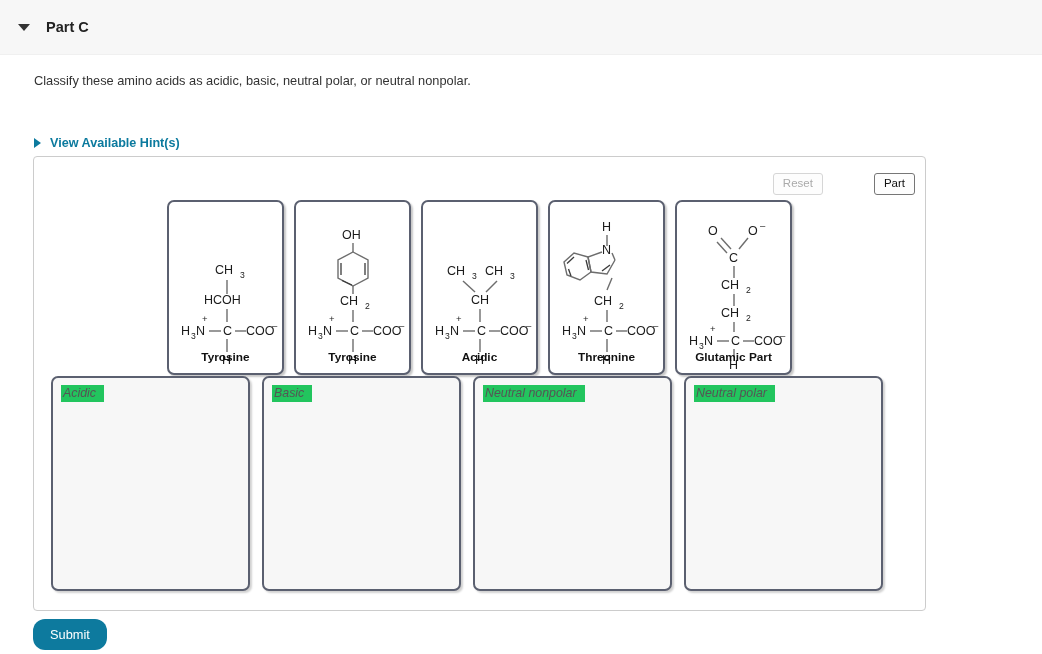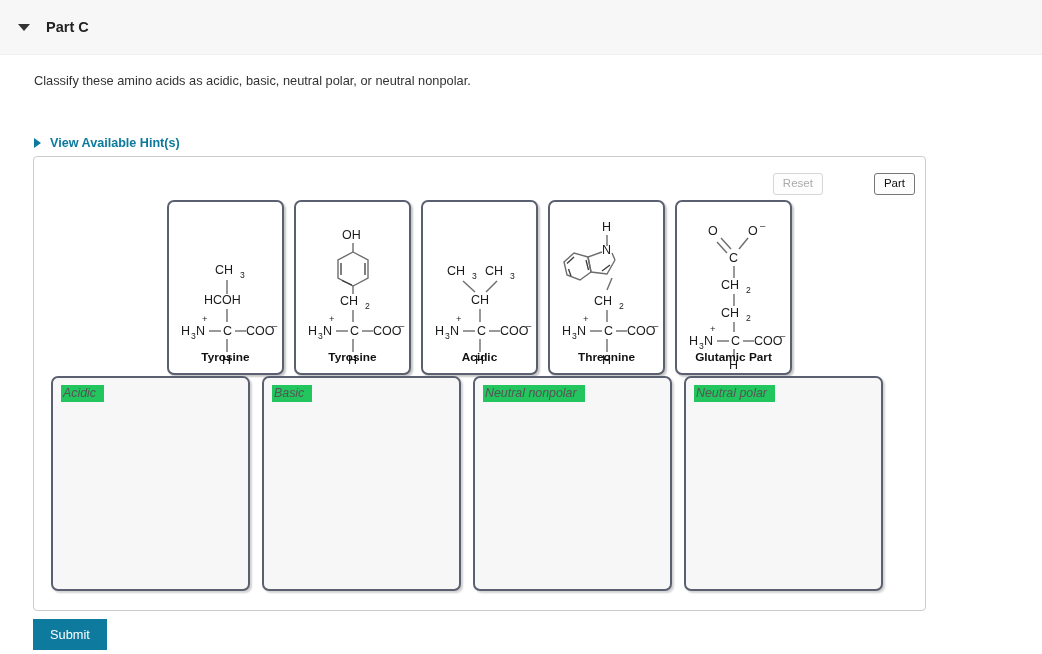--- a/index.html
+++ b/index.html
@@ -118,21 +118,21 @@
     font-style:italic;
   }
 
   
   .submit-btn{
     position:absolute;
     left:33px;top:619px;
     background:#0d7a9e;
     color:#ffffff;
     border:none;
-    border-radius:0;
+    border-radius:12px;
     font-family:"Liberation Sans",sans-serif;
     font-size:12.8px;
     padding:8px 17px;
     cursor:pointer;
   }
 
   
   .atom{font-family:"Liberation Sans",sans-serif;font-size:12.5px;fill:#1b1b1b;}
   .sub{font-family:"Liberation Sans",sans-serif;font-size:8.6px;fill:#1b1b1b;}
   .sup{font-family:"Liberation Sans",sans-serif;font-size:9.5px;fill:#1b1b1b;}

